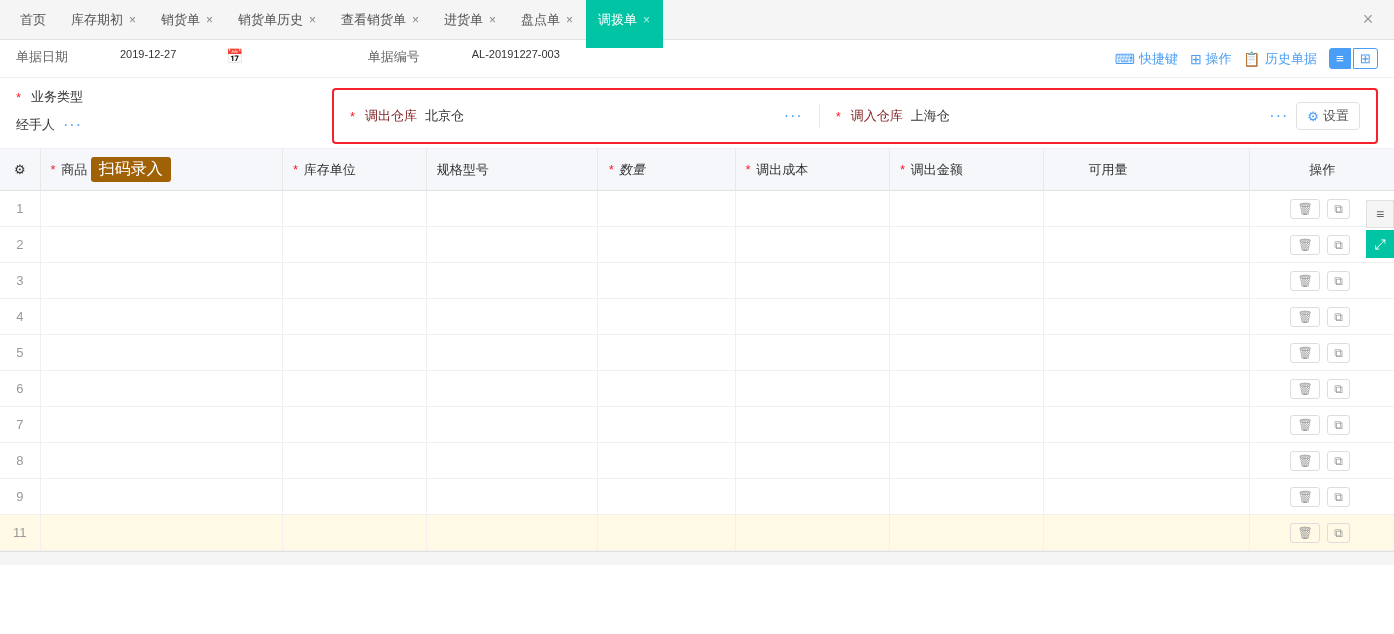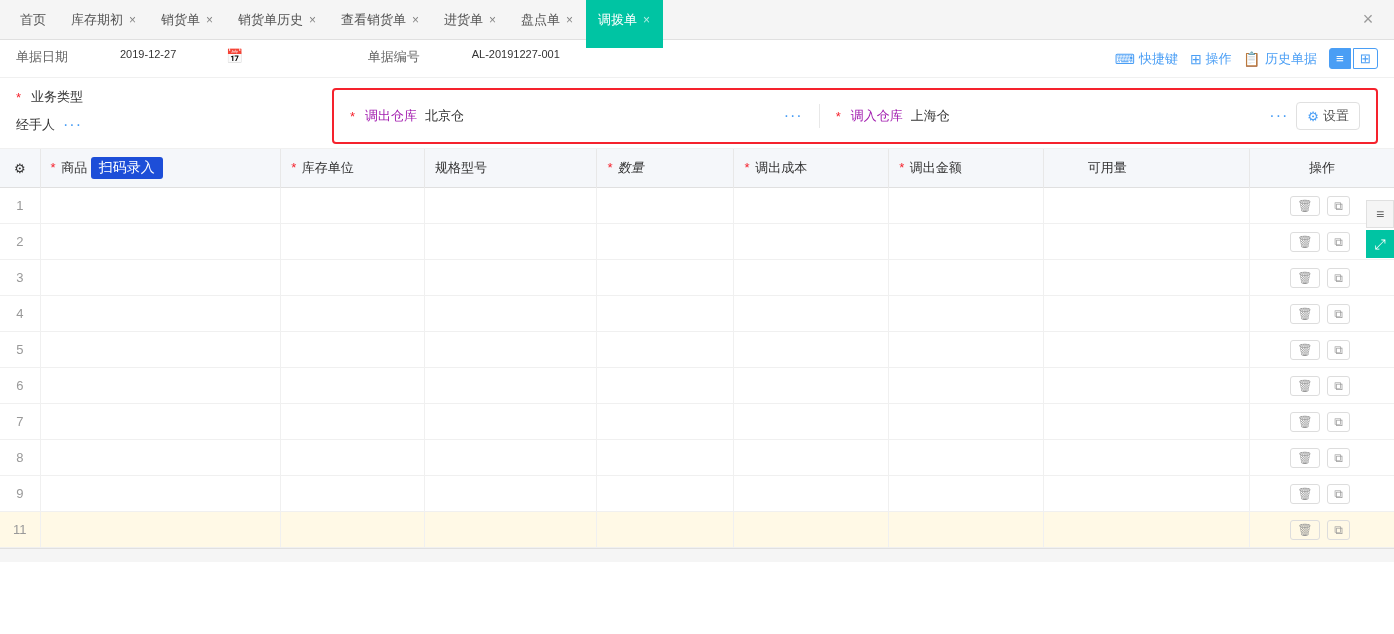--- a/index.html
+++ b/index.html
@@ -125,21 +125,21 @@
       display: flex;
       align-items: center;
       justify-content: space-between;
     }
     .warehouse-field {
       display: flex;
       align-items: center;
       gap: 8px;
       flex: 1;
     }
-    .warehouse-field-label { color: #a21caf; font-size: 13px; }
+    .warehouse-field-label { color: #7f1d1d; font-size: 13px; }
     .warehouse-field-value { color: #333; font-size: 13px; }
     .warehouse-divider { width: 1px; background: #e8e8e8; height: 24px; margin: 0 16px; }
 
     .settings-btn {
       display: flex;
       align-items: center;
       gap: 4px;
       background: #fff;
       border: 1px solid #e0e0e0;
       border-radius: 4px;
@@ -175,26 +175,26 @@
     tbody tr:last-child td { background: #fff9e6; }
     tbody td {
       padding: 4px 10px;
       border-right: 1px solid #f0f0f0;
       color: #333;
       white-space: nowrap;
     }
     tbody td:last-child { border-right: none; }
     .row-num { color: #999; text-align: center; width: 36px; }
     .scan-btn {
-      background: #1d4ed8;
+      background: #a16207;
       color: #fff;
       border: none;
       border-radius: 3px;
       padding: 2px 8px;
-      font-size: 14px;
+      font-size: 16px;
       cursor: pointer;
     }
     .op-btn {
       background: none;
       border: 1px solid #ddd;
       border-radius: 3px;
       cursor: pointer;
       padding: 2px 6px;
       margin-right: 4px;
       color: #999;
@@ -294,21 +294,21 @@
   </div>
   <div class="tab-bar-close">×</div>
 </div>
 
 <div class="toolbar-row">
   <span class="toolbar-label">单据日期</span>
   <span class="toolbar-value">2019-12-27</span>
   <span class="calendar-icon" style="margin-left:4px;color:#4a9ef5;">📅</span>
   <span class="toolbar-separator"></span>
   <span class="toolbar-label">单据编号</span>
-  <span class="toolbar-value">AL-20191227-001</span>
+  <span class="toolbar-value">AL-20191227-003</span>
   <div class="toolbar-right">
     <div class="toolbar-right-item">
       <span style="font-size:14px;">⌨</span>
       <span>快捷键</span>
     </div>
     <div class="toolbar-right-item">
       <span style="font-size:14px;">⊞</span>
       <span>操作</span>
     </div>
     <div class="toolbar-right-item">

